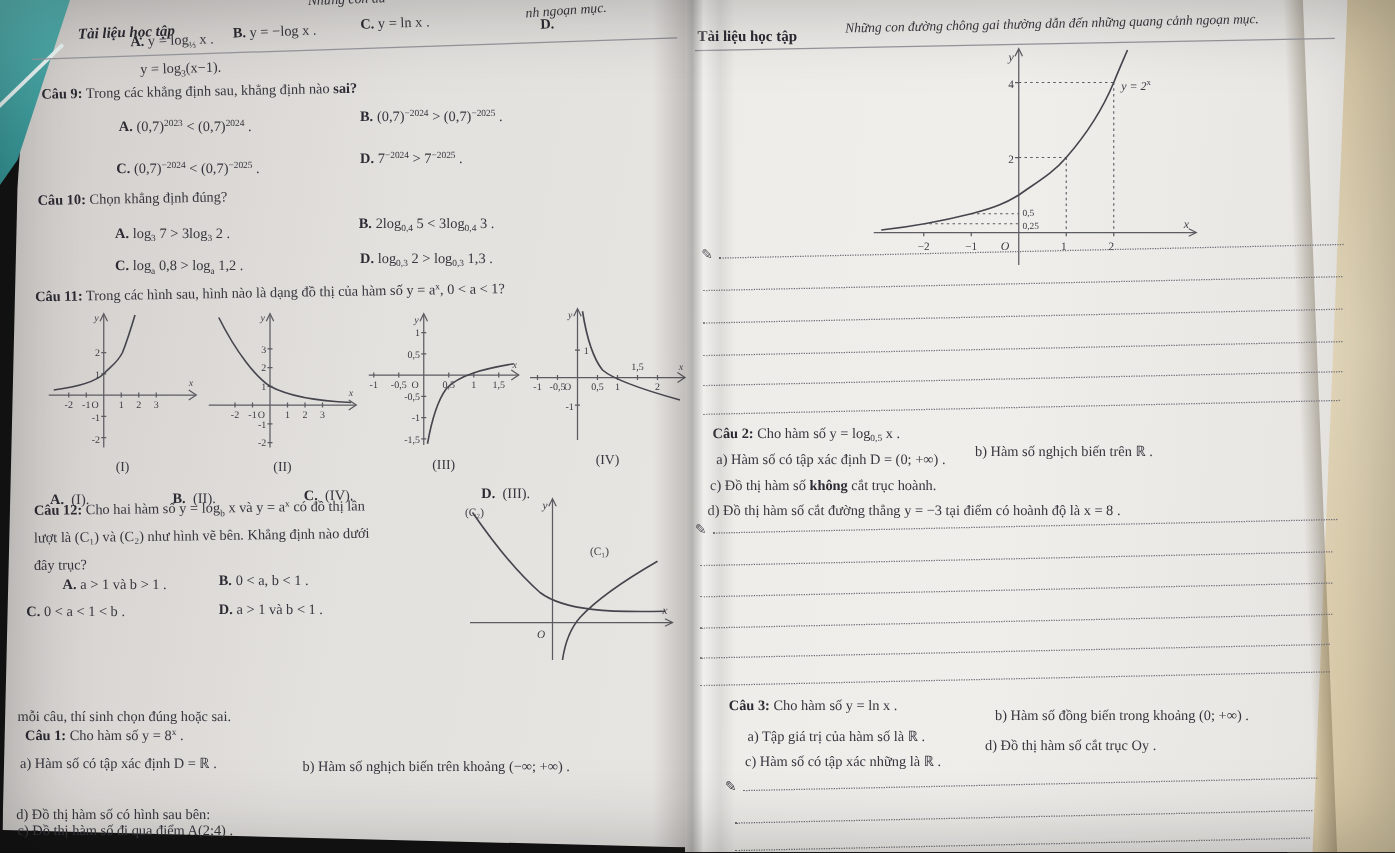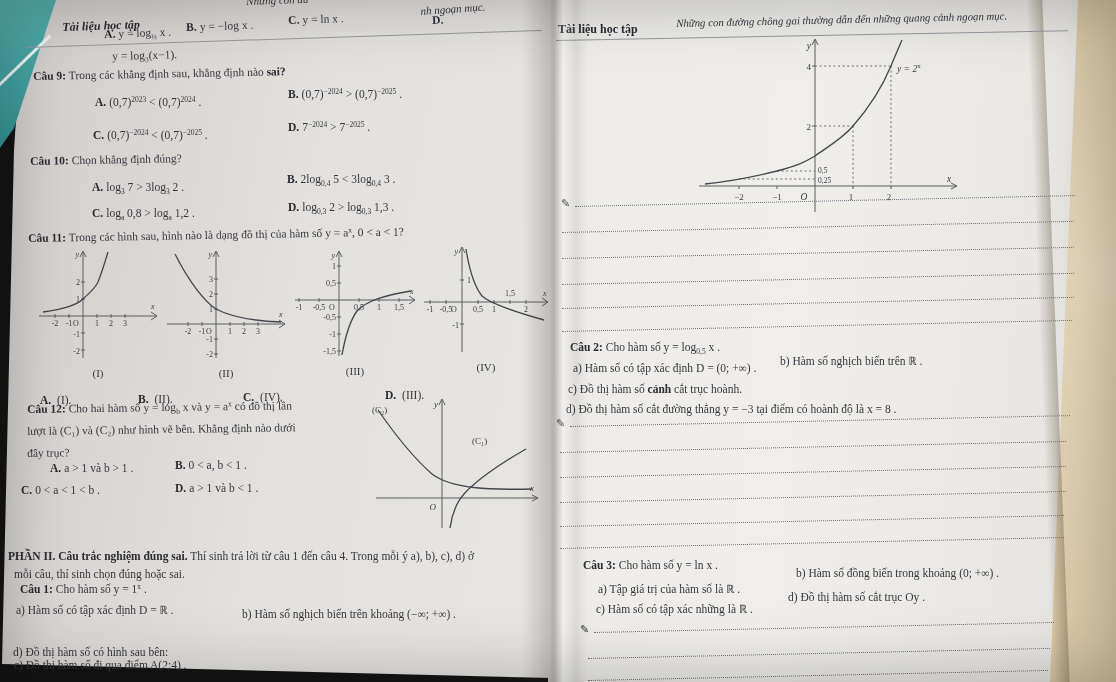--- a/index.html
+++ b/index.html
@@ -190,24 +190,23 @@
       <text class="i" x="162" y="95" style="font-size:9px">x</text>
       <text class="e" x="68" y="114" style="font-size:9px;font-style:italic">O</text>
     </svg>
   </div>
 
   <div class="abs t" style="left:50px;top:462px"><span class="lb">A.</span><span>a &gt; 1 và b &gt; 1 .</span></div>
   <div class="abs t" style="left:175px;top:459px"><span class="lb">B.</span><span>0 &lt; a, b &lt; 1 .</span></div>
   <div class="abs t" style="left:21px;top:484px"><span class="lb">C.</span><span>0 &lt; a &lt; 1 &lt; b .</span></div>
   <div class="abs t" style="left:175px;top:482px"><span class="lb">D.</span><span>a &gt; 1 và b &lt; 1 .</span></div>
 
-  <div class="abs t" style="left:8px;top:550px"><span class="b">PHẦN II. Câu trắc nghiệm đúng sai.</span><span> Thí sinh trả lời từ câu 1 đến câu 4. Trong mỗi ý a), b), c), d) ở</span></div>
   <div class="abs t" style="left:14px;top:568px">mỗi câu, thí sinh chọn đúng hoặc sai.</div>
 
-  <div class="abs t" style="left:20px;top:583px"><span class="b">Câu 1:</span><span> Cho hàm số y = 1</span><sup>x</sup><span> .</span></div>
+  <div class="abs t" style="left:20px;top:583px"><span class="b">Câu 1:</span><span> Cho hàm số y = 8</span><sup>x</sup><span> .</span></div>
   <div class="abs t" style="left:16px;top:602px">a) Hàm số có tập xác định D = ℝ .</div>
   <div class="abs t" style="left:242px;top:608px">b) Hàm số nghịch biến trên khoảng (−∞; +∞) .</div>
   <div class="abs t" style="left:14px;top:659px">c) Đồ thị hàm số đi qua điểm A(2;4) .</div>
   <div class="abs t" style="left:13px;top:646px">d) Đồ thị hàm số có hình sau bên:</div>
 
   <div class="abs t b" style="left:558px;top:22px;font-size:12px">Tài liệu học tập</div>
   <div class="abs t it" style="left:676px;top:17px;font-size:10.8px;transform:rotate(-1.3deg)">Những con đường chông gai thường dẫn đến những quang cảnh ngoạn mục.</div>
   <div class="abs hrule" style="left:556px;top:40px;width:512px;transform:rotate(-1.1deg)"></div>
 
   <div class="abs" style="left:685px;top:34px">
@@ -236,21 +235,21 @@
   <div class="abs dl" style="left:575px;top:206px;width:500px"></div>
   <div class="abs dl" style="left:562px;top:232px;width:512px"></div>
   <div class="abs dl" style="left:562px;top:258px;width:512px"></div>
   <div class="abs dl" style="left:562px;top:284px;width:512px"></div>
   <div class="abs dl" style="left:562px;top:308px;width:512px"></div>
   <div class="abs dl" style="left:562px;top:331px;width:510px"></div>
 
   <div class="abs t" style="left:570px;top:341px"><span class="b">Câu 2:</span><span> Cho hàm số y = log</span><sub>0,5</sub><span> x .</span></div>
   <div class="abs t" style="left:573px;top:362px">a) Hàm số có tập xác định D = (0; +∞) .</div>
   <div class="abs t" style="left:780px;top:353px">b) Hàm số nghịch biến trên ℝ .</div>
-  <div class="abs t" style="left:568px;top:383px"><span>c) Đồ thị hàm số </span><span class="b">cảnh</span><span> cắt trục hoành.</span></div>
+  <div class="abs t" style="left:568px;top:383px"><span>c) Đồ thị hàm số </span><span class="b">không</span><span> cắt trục hoành.</span></div>
   <div class="abs t" style="left:566px;top:403px">d) Đồ thị hàm số cắt đường thẳng y = −3 tại điểm có hoành độ là x = 8 .</div>
 
   <span class="abs pen" style="left:556px;top:417px">✎</span>
   <div class="abs dl" style="left:570px;top:426px;width:500px"></div>
   <div class="abs dl" style="left:560px;top:452px;width:506px"></div>
   <div class="abs dl" style="left:560px;top:477px;width:506px"></div>
   <div class="abs dl" style="left:560px;top:502px;width:506px"></div>
   <div class="abs dl" style="left:560px;top:526px;width:504px"></div>
   <div class="abs dl" style="left:560px;top:548px;width:504px"></div>
 

